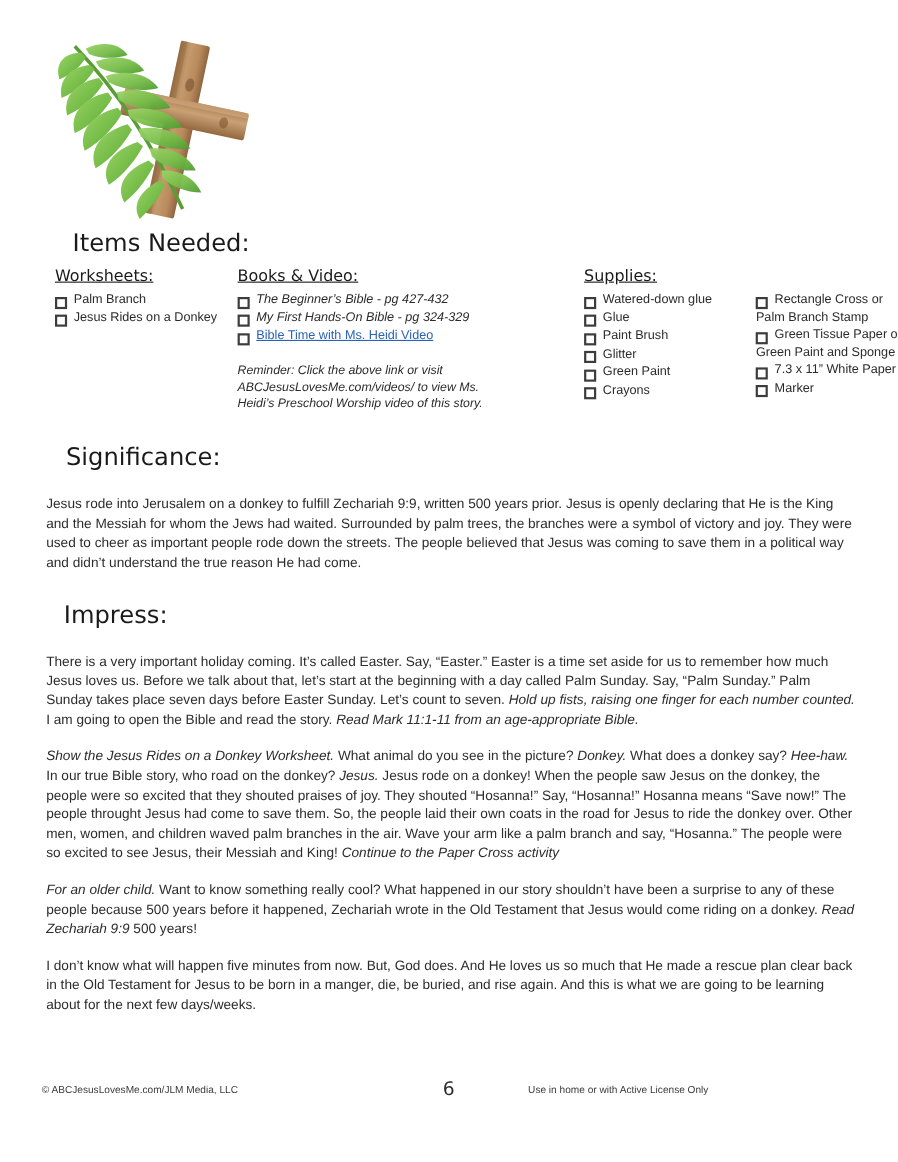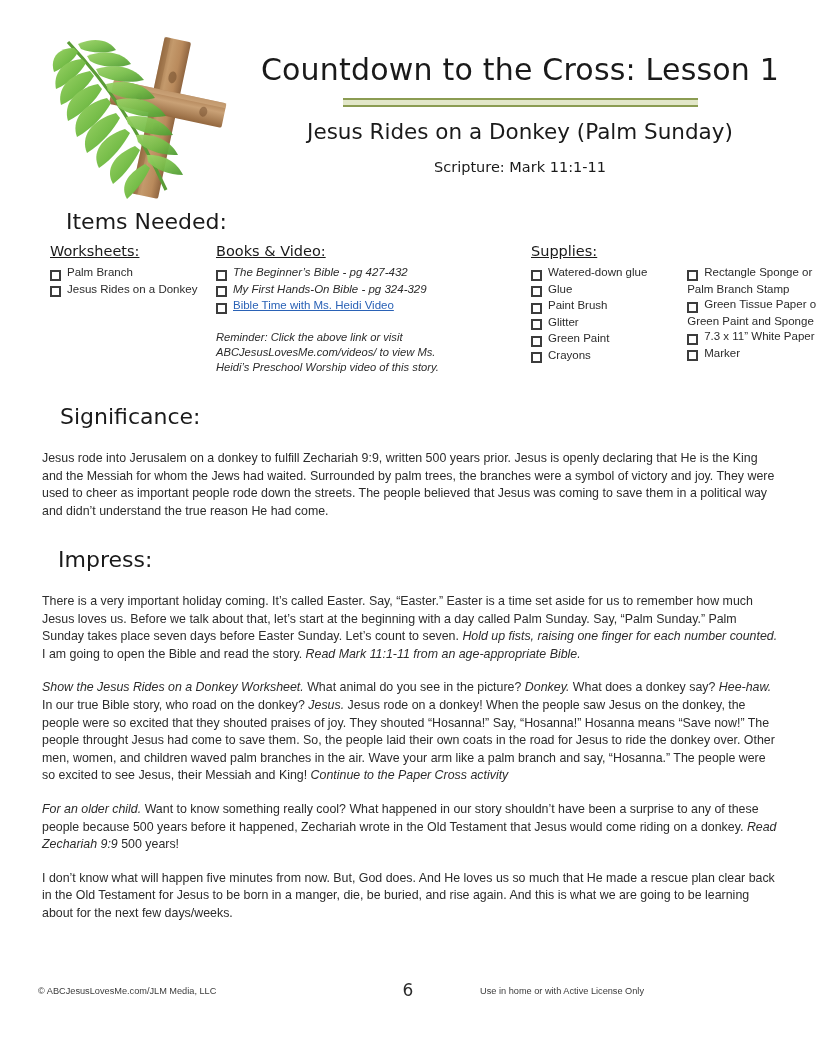--- a/index.html
+++ b/index.html
@@ -289,26 +289,20 @@
           <path d="M44 37 C 67 30, 84 37, 92 48 C 77 52, 58 49, 47 43 Z"></path>
           <path d="M54 52 C 78 46, 95 54, 103 66 C 87 70, 67 66, 56 59 Z"></path>
           <path d="M64 68 C 89 63, 106 72, 114 84 C 97 87, 77 83, 66 75 Z"></path>
           <path d="M74 85 C 98 81, 114 91, 121 103 C 104 105, 86 100, 76 92 Z"></path>
           <path d="M84 103 C 106 101, 120 111, 126 123 C 110 124, 94 118, 86 110 Z"></path>
           <path d="M95 123 C 114 122, 126 132, 131 143 C 117 143, 103 137, 96 130 Z"></path>
         </g>
       </svg>
     </div>
 
-    <div class="header-text">
-      <div class="title-main">Countdown to the Cross:  Lesson 1</div>
-      <div class="title-rule"></div>
-      <div class="title-sub">Jesus Rides on a Donkey (Palm Sunday)</div>
-      <div class="title-scripture">Scripture:  Mark 11:1-11</div>
-    </div>
   </div>
 
   <div class="sec-heading items-needed-title">Items Needed:</div>
 
   <div class="items-block">
 
     <div class="col-worksheets">
       <div class="col-head">Worksheets:</div>
       <div class="chk-row">
         <span class="chk"></span>
@@ -362,21 +356,21 @@
             <span class="chk-label">Green Paint</span>
           </div>
           <div class="chk-row">
             <span class="chk"></span>
             <span class="chk-label">Crayons</span>
           </div>
         </div>
         <div class="supplies-col-b">
           <div class="chk-row">
             <span class="chk"></span>
-            <span class="chk-label">Rectangle Sponge or</span>
+            <span class="chk-label">Rectangle Cross or</span>
           </div>
           <div class="cont-line">Palm Branch Stamp</div>
           <div class="chk-row">
             <span class="chk"></span>
             <span class="chk-label">Green Tissue Paper or</span>
           </div>
           <div class="cont-line">Green Paint and Sponge</div>
           <div class="chk-row">
             <span class="chk"></span>
             <span class="chk-label">7.3 x 11” White Paper</span>

